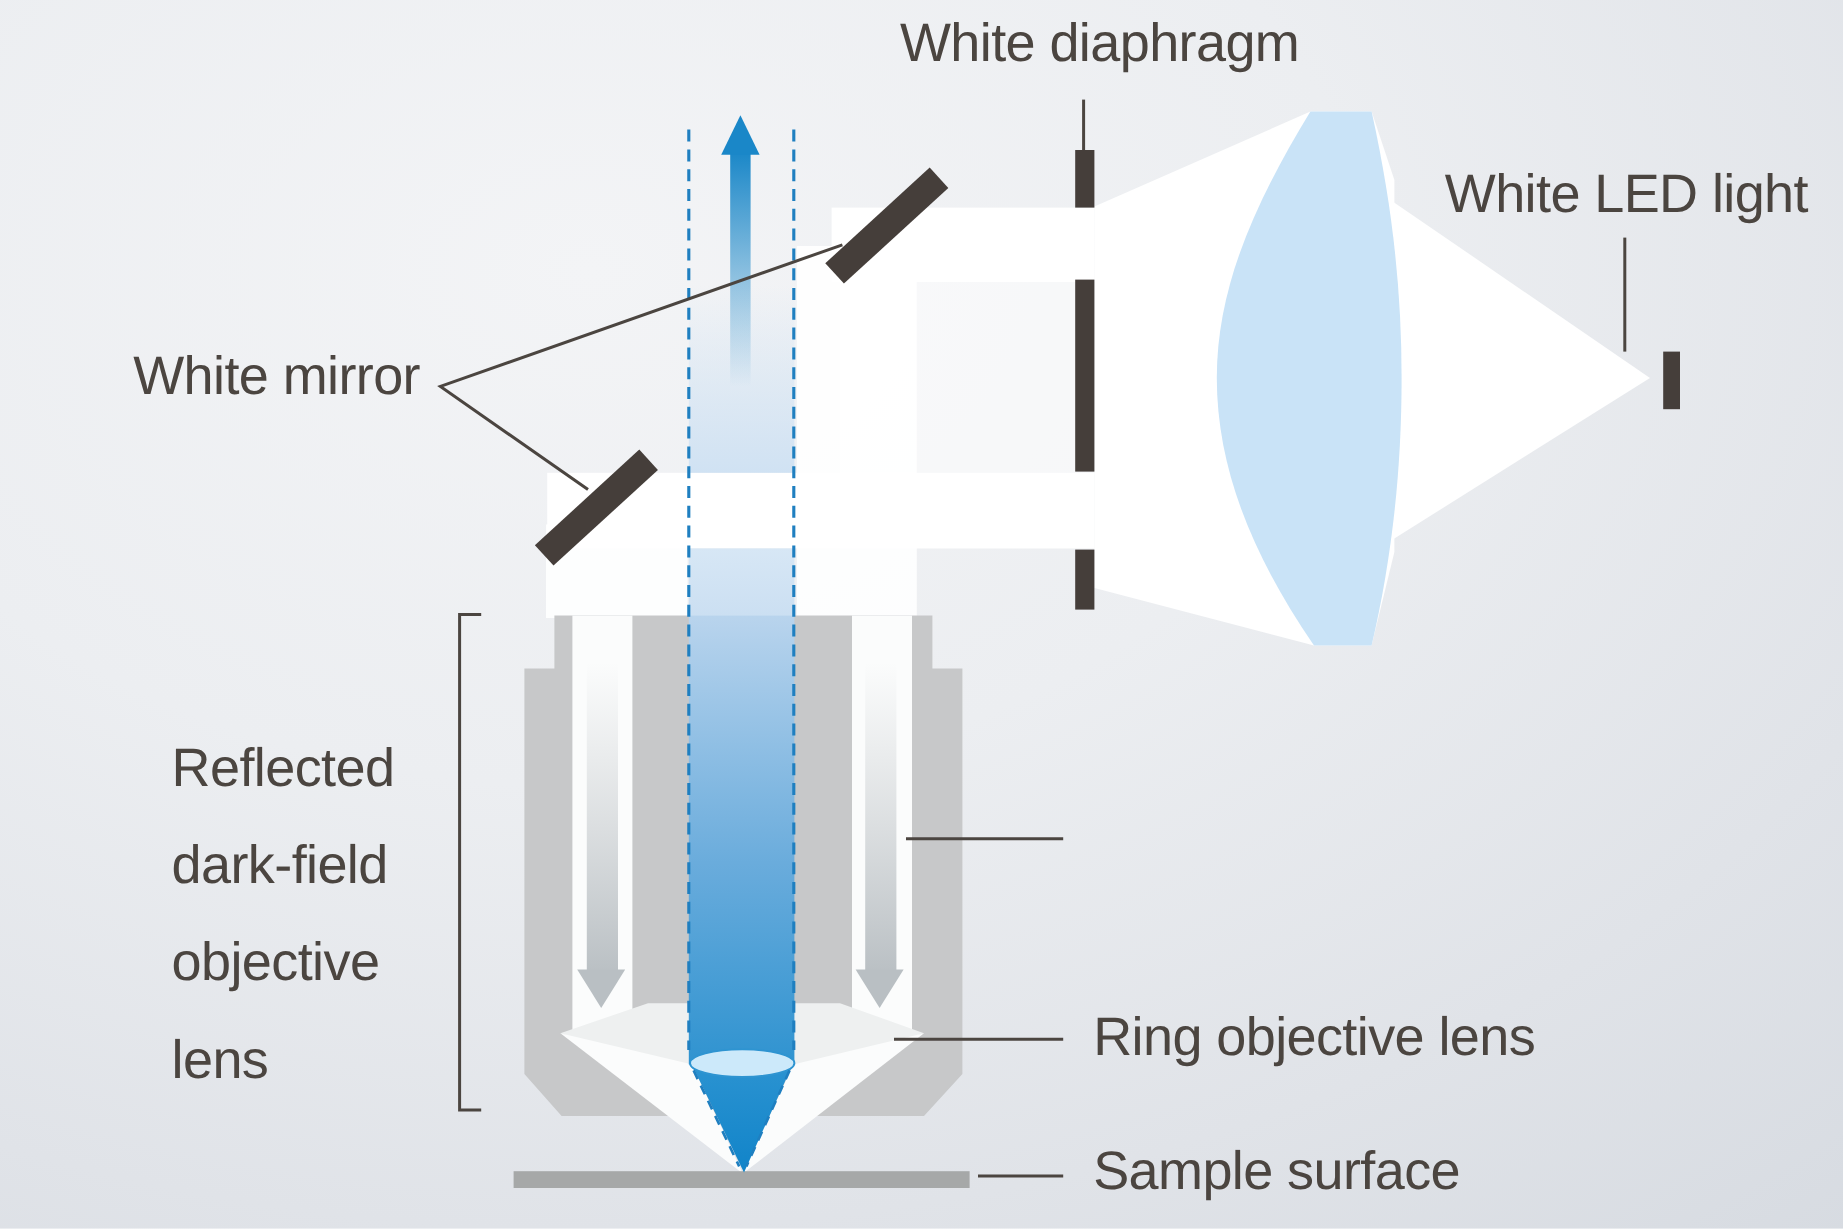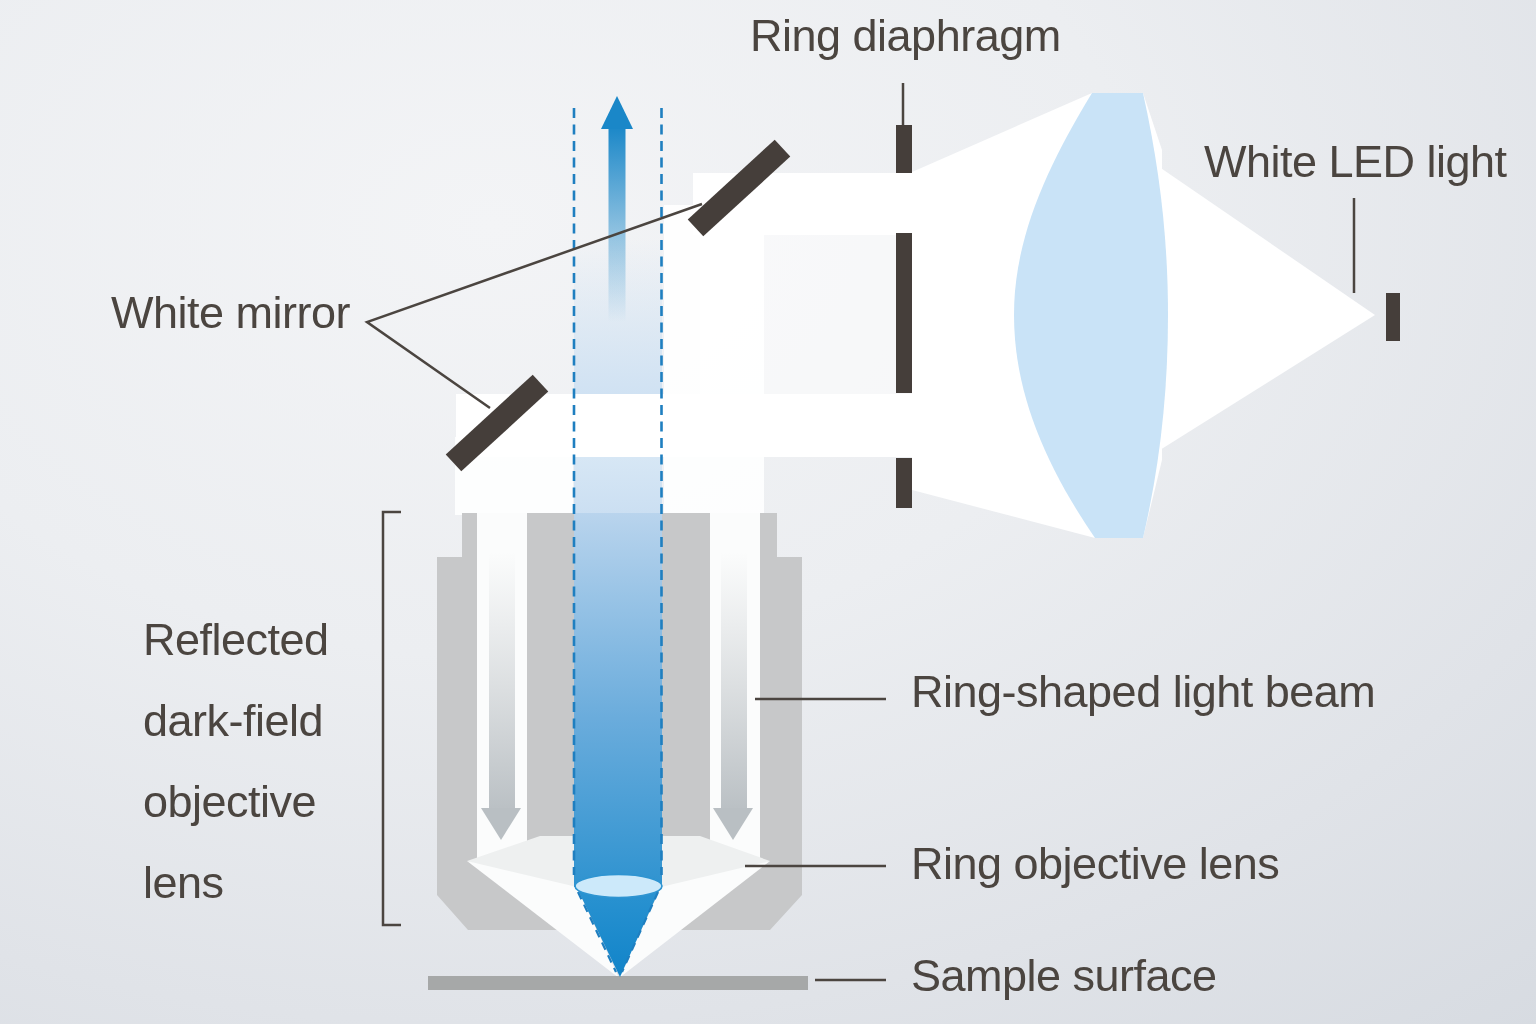--- a/index.html
+++ b/index.html
@@ -110,20 +110,19 @@
 
     <line class="leader" x1="903" y1="83" x2="903" y2="125"></line>
     <line class="leader" x1="1354" y1="198" x2="1354" y2="293"></line>
     <polyline class="leader" points="702,204 367,322 490,408"></polyline>
     <line class="leader" x1="755" y1="699" x2="886" y2="699"></line>
     <line class="leader" x1="745" y1="866" x2="886" y2="866"></line>
     <line class="leader" x1="815" y1="980" x2="886" y2="980"></line>
     <polyline class="leader" points="401,512 383,512 383,925 401,925" stroke-width="3"></polyline>
   </svg>
 
-  <div class="label" style="left:750px;top:10px;">Ring diaphragm</div>
+  <div class="label" style="left:750px;top:10px;">White diaphragm</div>
   <div class="label" style="left:1204px;top:136px;">White LED light</div>
   <div class="label" style="left:111px;top:287px;">White mirror</div>
   <div class="label multiline" style="left:143px;top:599px;">Reflected dark-field objective lens</div>
-  <div class="label" style="left:911px;top:666px;">Ring-shaped light beam</div>
   <div class="label" style="left:911px;top:838px;">Ring objective lens</div>
   <div class="label" style="left:911px;top:950px;text-align:center;">Sample surface</div>
 </div>
 
 </body></html>

